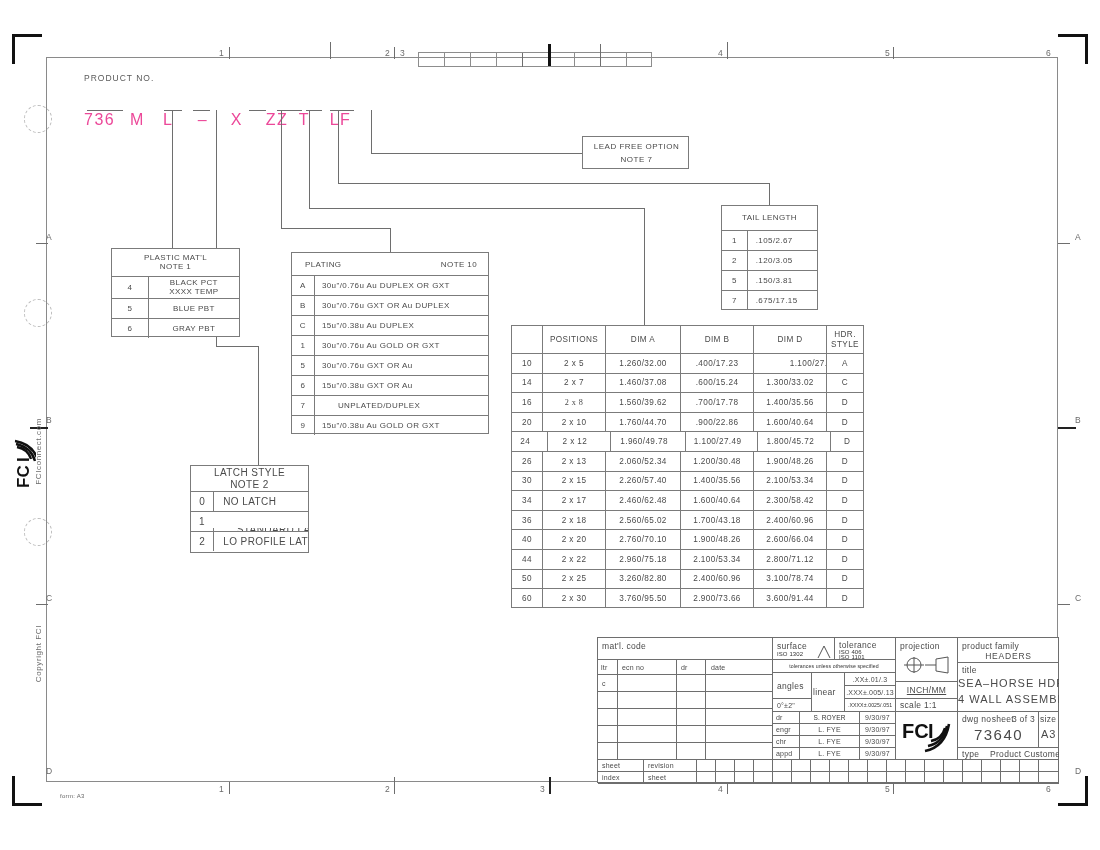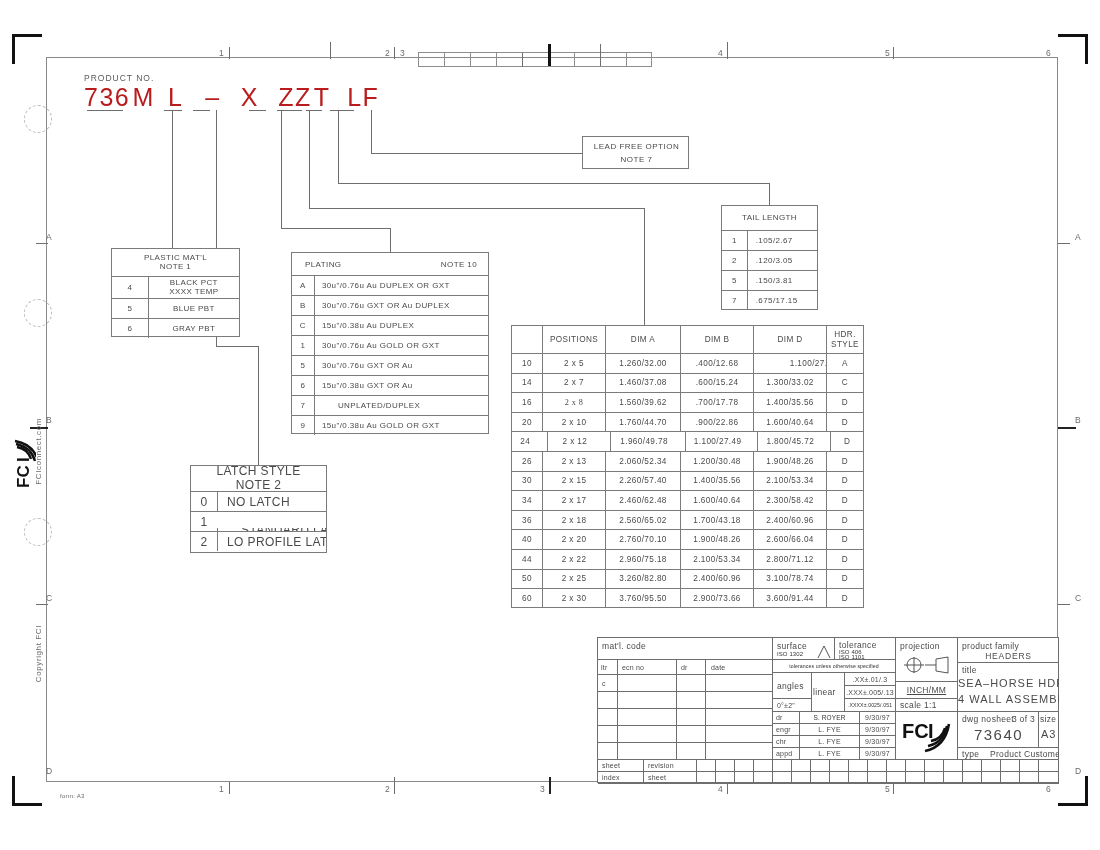--- a/index.html
+++ b/index.html
@@ -21,21 +21,21 @@
   .tbl .trow{display:flex;border-top:1px solid #7b7b7b;box-sizing:border-box;}
   .tbl .trow.first{border-top:none;}
   .tbl .cell{box-sizing:border-box;display:flex;align-items:center;
              letter-spacing:.4px;overflow:hidden;white-space:nowrap;}
   .tbl .cell.c{justify-content:center;}
   .tbl .cell.bl{border-left:1px solid #7b7b7b;}
   .hdrcell{justify-content:center;text-align:center;line-height:1.12;}
   
   #pn{position:absolute;left:84px;top:73px;}
   #pn .lbl{font-size:8.5px;letter-spacing:1px;color:#5a5a5a;}
-  #pn .code{margin-top:0;font-size:25px;letter-spacing:1.5px;color:#b91c1c;
+  #pn .code{margin-top:28px;font-size:16px;letter-spacing:1.5px;color:#ec4899;
             font-family:"Liberation Sans",sans-serif;}
   #pn .code span{display:inline-block;}
   
   .zone{position:absolute;font-size:8.5px;color:#6a6a6a;letter-spacing:.5px;}
   .tick{position:absolute;width:1px;background:#6e6e6e;}
   
   #scalebar{position:absolute;left:418px;top:52px;height:15px;display:flex;}
   #scalebar .seg{width:26px;height:15px;border:1px solid #8d8d8d;
                  border-right:none;box-sizing:border-box;}
   #scalebar .seg:last-child{border-right:1px solid #8d8d8d;}
@@ -265,21 +265,21 @@
   <div class="trow" style="height:20px;">
     <div class="cell c" style="width:22px;">7</div>
     <div class="cell bl" style="width:175px;padding-left:23px;">UNPLATED/DUPLEX</div>
   </div>
   <div class="trow" style="height:20px;">
     <div class="cell c" style="width:22px;">9</div>
     <div class="cell bl" style="width:175px;padding-left:7px;">15u"/0.38u Au GOLD OR GXT</div>
   </div>
 </div>
 
-<div class="tbl" style="left:190px;top:465px;width:137px;height:88px;font-size:12px;">
+<div class="tbl" style="left:190px;top:465px;width:119px;height:88px;font-size:10px;">
   <div class="trow first" style="height:25px;">
     <div class="cell hdrcell" style="width:100%;flex-direction:column;justify-content:center;">
       <div>LATCH STYLE</div>
       <div>NOTE 2</div>
     </div>
   </div>
   <div class="trow" style="height:20px;">
     <div class="cell c" style="width:26px;">0</div>
     <div class="cell bl" style="width:109px;padding-left:9px;">NO LATCH</div>
   </div>
@@ -325,21 +325,21 @@
     <div class="cell bl hdrcell" style="width:37px;flex-direction:column;justify-content:center;line-height:1.1;">
       <div>HDR.</div>
       <div>STYLE</div>
     </div>
   </div>
 
   <div class="trow" style="height:19.6px;">
     <div class="cell c" style="width:30px;">10</div>
     <div class="cell bl c" style="width:63px;">2 x 5</div>
     <div class="cell bl c" style="width:75px;">1.260/32.00</div>
-    <div class="cell bl c" style="width:73px;">.400/12.68</div>
+    <div class="cell bl c" style="width:73px;">.400/17.23</div>
     <div class="cell bl c" style="width:73px;padding-left:47px;">1.100/27.94</div>
     <div class="cell bl c" style="width:37px;">A</div>
   </div>
   <div class="trow" style="height:19.6px;">
     <div class="cell c" style="width:30px;">14</div>
     <div class="cell bl c" style="width:63px;">2 x 7</div>
     <div class="cell bl c" style="width:75px;">1.460/37.08</div>
     <div class="cell bl c" style="width:73px;">.600/15.24</div>
     <div class="cell bl c" style="width:73px;">1.300/33.02</div>
     <div class="cell bl c" style="width:37px;">C</div>

